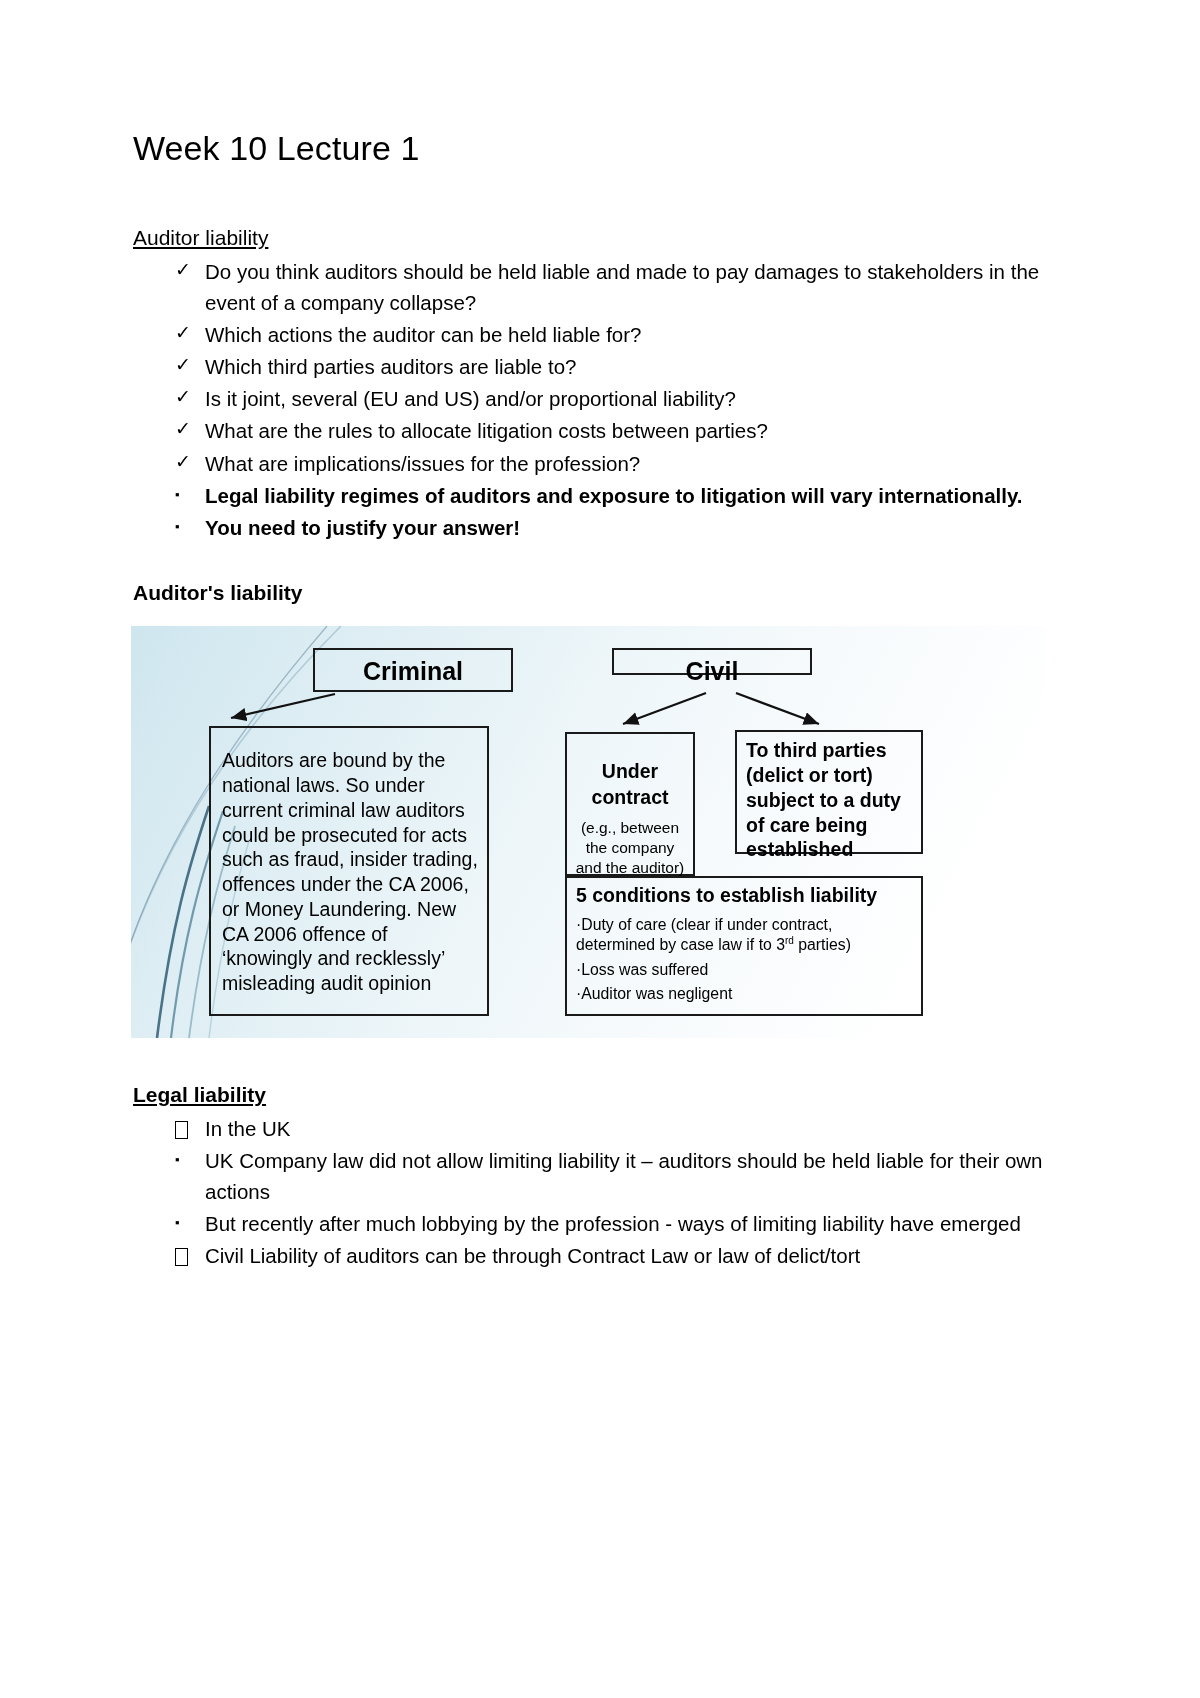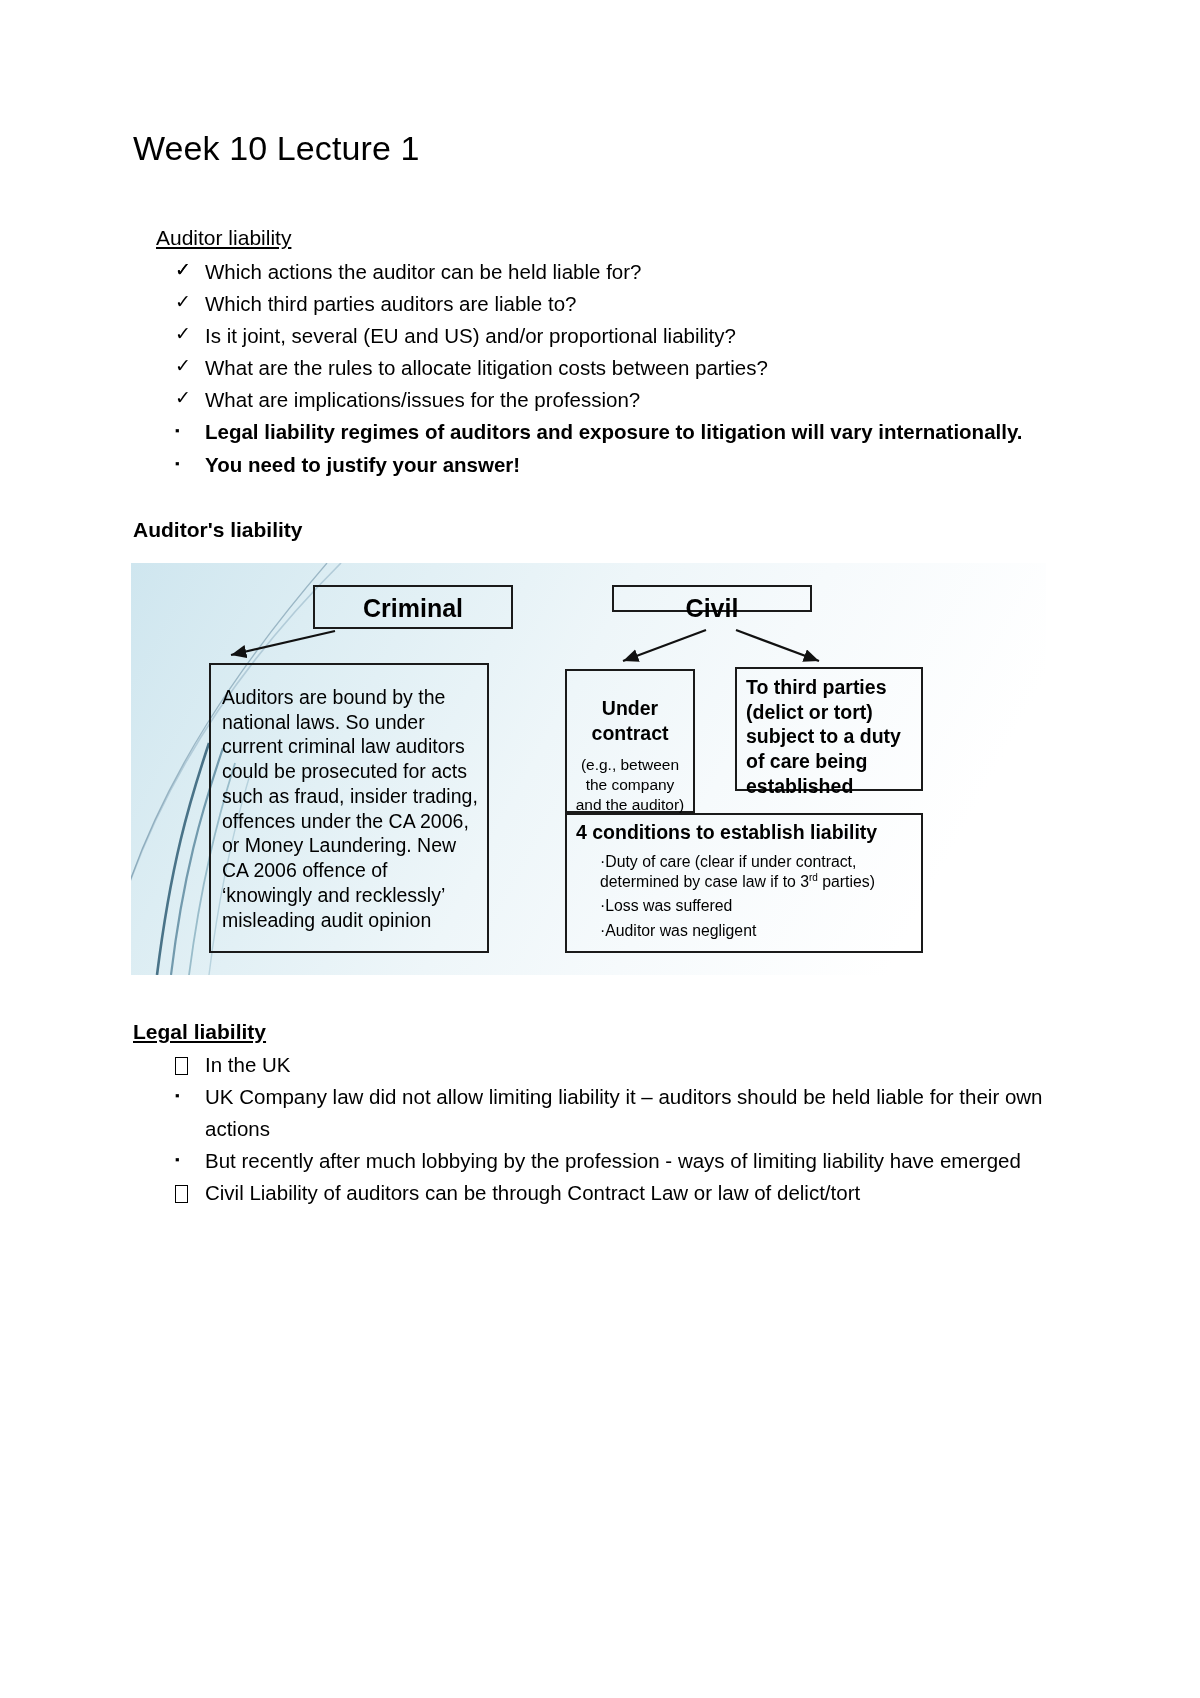--- a/index.html
+++ b/index.html
@@ -25,21 +25,21 @@
     font-weight: 400;
     letter-spacing: 0.1px;
     margin: 0 0 58px 0;
     line-height: 1.1;
   }
   .section-head {
     font-size: 21px;
     line-height: 1.25;
     margin: 0 0 4px 0;
   }
-  .section-head.underline { text-decoration: underline; margin-left: 23px; }
+  .section-head.underline { text-decoration: underline; }
   .section-head.bold { font-weight: bold; }
   .section-head.bold-underline { font-weight: bold; text-decoration: underline; }
 
   ul.list { list-style: none; margin: 0; padding: 0; }
   ul.list > li {
     position: relative;
     padding-left: 72px;
     font-size: 20.5px;
     line-height: 1.52;
     margin: 0 0 1px 0;
@@ -93,33 +93,33 @@
   }
   .bodytext {
     font-size: 19.5px;
     line-height: 1.27;
     padding: 20px 9px 7px 11px;
     font-weight: 500;
   }
   .ctr { text-align: center; }
   .small-ital { font-size: 15.5px; line-height: 1.3; }
   .cond-title { font-size: 19.5px; font-weight: bold; padding: 6px 0 3px 9px; }
-  .cond-item { font-size: 15.8px; line-height: 1.24; padding: 5px 0 0 9px; margin-left: 24px; }
+  .cond-item { font-size: 15.8px; line-height: 1.24; padding: 5px 0 0 9px; }
   .sup { font-size: 10px; vertical-align: super; }
 </style>
 </head>
 <body>
 
 <div class="page">
 
   <h1 class="doc-title">Week 10 Lecture 1</h1>
 
   <div class="section-head underline">Auditor liability</div>
   <ul class="list" id="list1">
-      <li class="check"><span class="bullet">✓</span></li>
+      <li class="check"><span class="bullet">✓</span><span>Do you think auditors should be held liable and made to pay damages to stakeholders in the event of a company collapse?</span></li>
       <li class="check"><span class="bullet">✓</span><span>Which actions the auditor can be held liable for?</span></li>
       <li class="check"><span class="bullet">✓</span><span>Which third parties auditors are liable to?</span></li>
       <li class="check"><span class="bullet">✓</span><span>Is it joint, several (EU and US) and/or proportional liability?</span></li>
       <li class="check"><span class="bullet">✓</span><span>What are the rules to allocate litigation costs between parties?</span></li>
       <li class="check"><span class="bullet">✓</span><span>What are implications/issues for the profession?</span></li>
       <li class="sq b"><span class="bullet">▪</span><span>Legal liability regimes of auditors and exposure to litigation will vary internationally.</span></li>
       <li class="sq b"><span class="bullet">▪</span><span>You need to justify your answer!</span></li>
     </ul>
 
   <div style="height:36px"></div>
@@ -171,21 +171,21 @@
       <span class="t ctr" style="font-size:19.5px; font-weight:bold; padding-top:25px; line-height:1.3;">Under</span>
       <span class="t ctr" style="font-size:19.5px; font-weight:bold; line-height:1.3;">contract</span>
       <span class="t ctr small-ital" style="padding:8px 5px 0 5px;">(e.g., between the company and the auditor)</span>
     </div>
 
     <div class="dbox" style="left:604px; top:104px; width:188px; height:124px;">
       <span class="t bodytext" style="font-weight:bold; padding:6px 6px 6px 9px;">To third parties (delict or tort) subject to a duty of care being established</span>
     </div>
 
     <div class="dbox" style="left:434px; top:250px; width:358px; height:140px;">
-      <span class="t cond-title">4 conditions to establish liability</span>
+      <span class="t cond-title">5 conditions to establish liability</span>
       <span class="t cond-item"><span>·Duty of care (clear if under contract,</span><br><span>determined by case law if to 3</span><span class="sup">rd</span><span> parties)</span></span>
       <span class="t cond-item">·Loss was suffered</span>
       <span class="t cond-item">·Auditor was negligent</span>
     </div>
 
   </div>
 
   <div style="height:44px"></div>
   <div class="section-head bold-underline">Legal liability</div>
   <ul class="list" id="list3">

